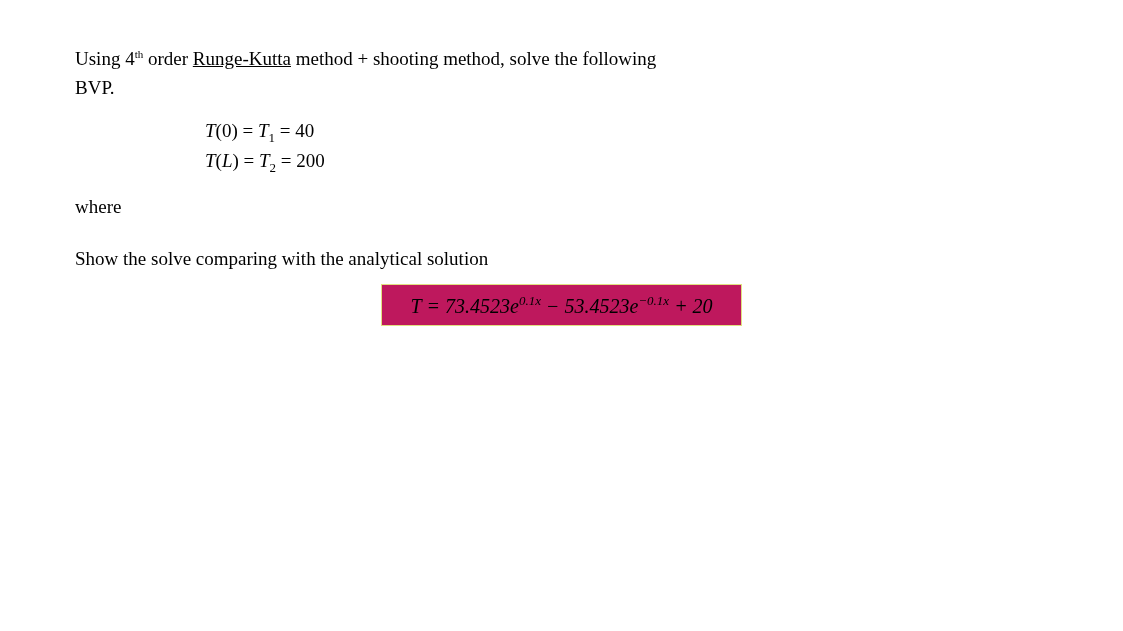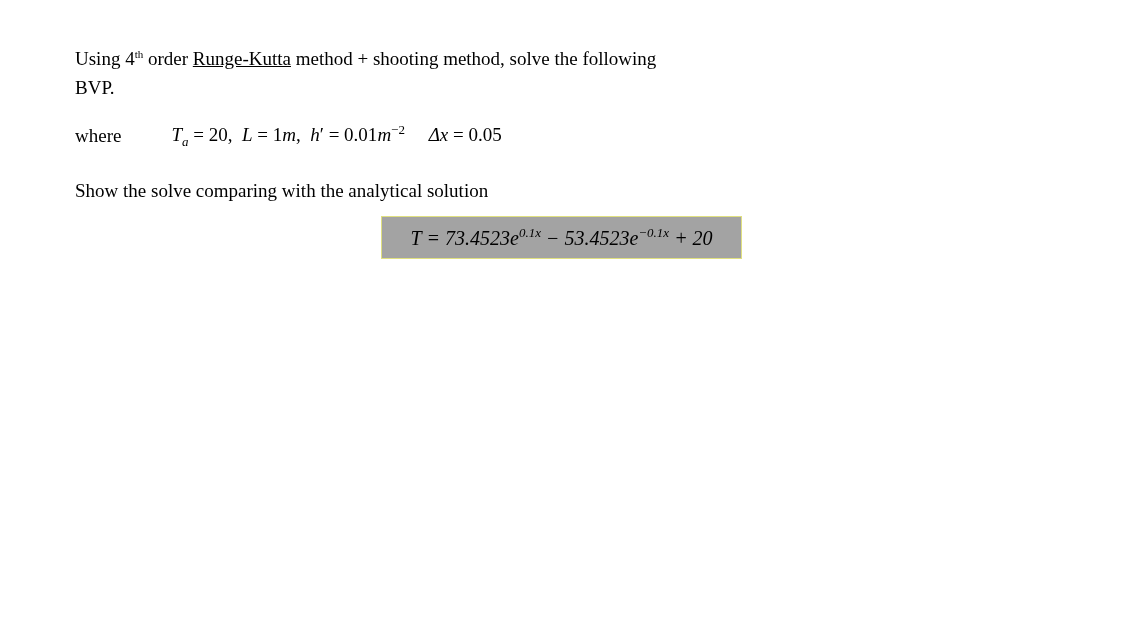--- a/index.html
+++ b/index.html
@@ -82,21 +82,21 @@
     .show-graph-text {
       font-size: 19px;
       margin-bottom: 14px;
     }
     .analytical-solution {
       display: flex;
       justify-content: center;
       align-items: center;
     }
     .formula-box {
-      background: #a3a3a3;
+      background: #be185d;
       border: 1px solid #e0e080;
       padding: 8px 28px;
       font-size: 20px;
       font-style: italic;
     }
     sup {
       font-size: 13px;
       vertical-align: super;
     }
     sub {
@@ -110,29 +110,32 @@
 <div class="page">
 
   <div class="intro-text">
     <span>Using 4<span class="sup-th">th</span> order <span class="rk-underline">Runge-Kutta</span> method + shooting method, solve the following</span><br>
     <span>BVP.</span>
   </div>
 
   <div class="equation-block">
 
 
+    <div class="eq-line">
+      <span><span class="italic">T</span>(0)&nbsp;=&nbsp;<span class="italic">T</span><sub>1</sub>&nbsp;=&nbsp;40</span>
+    </div>
 
+    <div class="eq-line">
+      <span><span class="italic">T</span>(<span class="italic">L</span>)&nbsp;=&nbsp;<span class="italic">T</span><sub>2</sub>&nbsp;=&nbsp;200</span>
+    </div>
 
   </div>
 
   <div class="where-line">
     <span class="where-label">where</span>
-    <span class="where-content">
-      <span class="italic">T<sub>a</sub></span>&nbsp;=&nbsp;20,&nbsp;&nbsp;<span class="italic">L</span>&nbsp;=&nbsp;1<span class="italic">m</span>,&nbsp;&nbsp;<span class="italic">h</span>′&nbsp;=&nbsp;0.01<span class="italic">m</span><sup>−2</sup>&nbsp;&nbsp;&nbsp;&nbsp;&nbsp;<span class="italic">Δx</span>&nbsp;=&nbsp;0.05
-    </span>
   </div>
 
   <div class="show-graph-text">
     <span>Show the solve comparing with the analytical solution</span>
   </div>
 
   <div class="analytical-solution">
     <div class="formula-box">
       <span class="italic">T</span>&nbsp;=&nbsp;73.4523<span class="italic">e</span><sup>0.1<span class="italic">x</span></sup>&nbsp;−&nbsp;53.4523<span class="italic">e</span><sup>−0.1<span class="italic">x</span></sup>&nbsp;+&nbsp;20
     </div>

